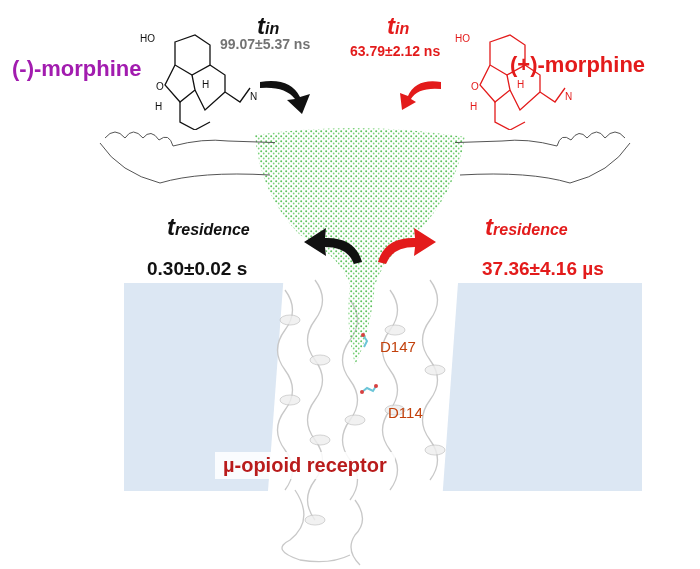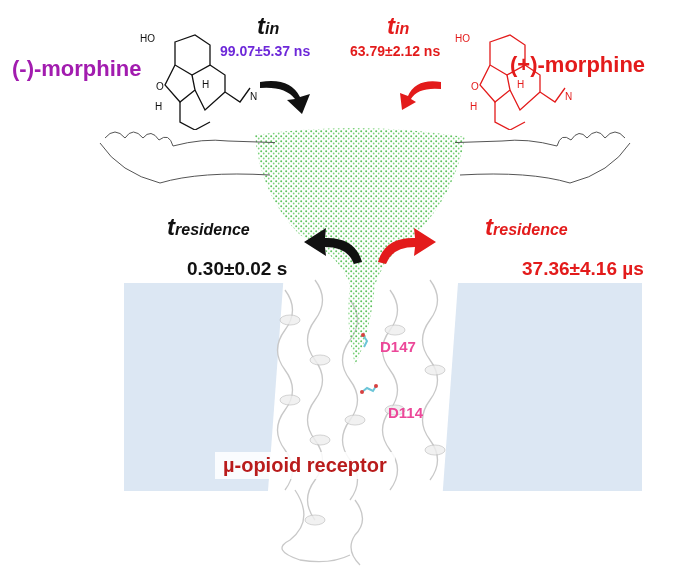--- a/index.html
+++ b/index.html
@@ -7,22 +7,22 @@
          font-family:"Liberation Sans", sans-serif; }
   .abs { position:absolute; }
   .membrane { left:124px; top:283px; width:518px; height:208px; background:#dce7f3; }
   .receptor-bg { left:268px; top:283px; width:190px; height:208px; background:#ffffff;
                  clip-path:polygon(8% 0, 100% 0, 92% 100%, 0 100%); }
   .red { color:#e31b1b; }
   .mol-name { font-size:22px; font-weight:bold; }
   .t-sym { font-weight:bold; font-style:italic; font-size:24px; line-height:1; }
   .t-sub { font-weight:bold; font-style:italic; font-size:16px; }
   .val { font-weight:bold; font-size:14px; }
-  .val-big { font-weight:bold; font-size:19px;margin-left:40px; }
-  .res-label { font-weight:bold; font-size:15px; color:#ec4899; }
+  .val-big { font-weight:bold; font-size:19px; }
+  .res-label { font-weight:normal; font-size:15px; color:#c2410c; }
   .receptor-label { left:215px; top:452px; padding:2px 8px; background:rgba(255,255,255,0.85);
                     font-weight:bold; font-size:20px; color:#b91c1c; }
 </style>
 </head>
 <body>
 
 <div class="abs membrane"></div>
 <div class="abs receptor-bg"></div>
 
 <svg class="abs" style="left:255px;top:250px" width="220" height="320">
@@ -95,21 +95,21 @@
   <text x="62" y="58" font-size="10" fill="#e31b1b">H</text>
   <text x="110" y="70" font-size="10" fill="#e31b1b">N</text>
 </svg>
 
 <div class="abs mol-name" style="left:12px;top:56px;color:#a21caf">(-)-morphine</div>
 <div class="abs mol-name red" style="left:510px;top:52px">(+)-morphine</div>
 
 <div class="abs" style="left:257px;top:14px;color:#111">
   <span class="t-sym">t</span><span class="t-sub">in</span>
 </div>
-<div class="abs val" style="left:220px;top:43px;color:#6d28d9">99.07±5.37 ns</div>
+<div class="abs val" style="left:220px;top:36px;color:#737373">99.07±5.37 ns</div>
 
 <div class="abs red" style="left:387px;top:14px">
   <span class="t-sym">t</span><span class="t-sub">in</span>
 </div>
 <div class="abs val red" style="left:350px;top:43px">63.79±2.12 ns</div>
 
 <svg class="abs" style="left:255px;top:72px" width="60" height="45">
   <path d="M5 10 Q35 5 45 25 L55 22 L47 42 L32 28 L40 27 Q30 14 5 16 Z" fill="#111"></path>
 </svg>
 <svg class="abs" style="left:396px;top:72px" width="50" height="40">

